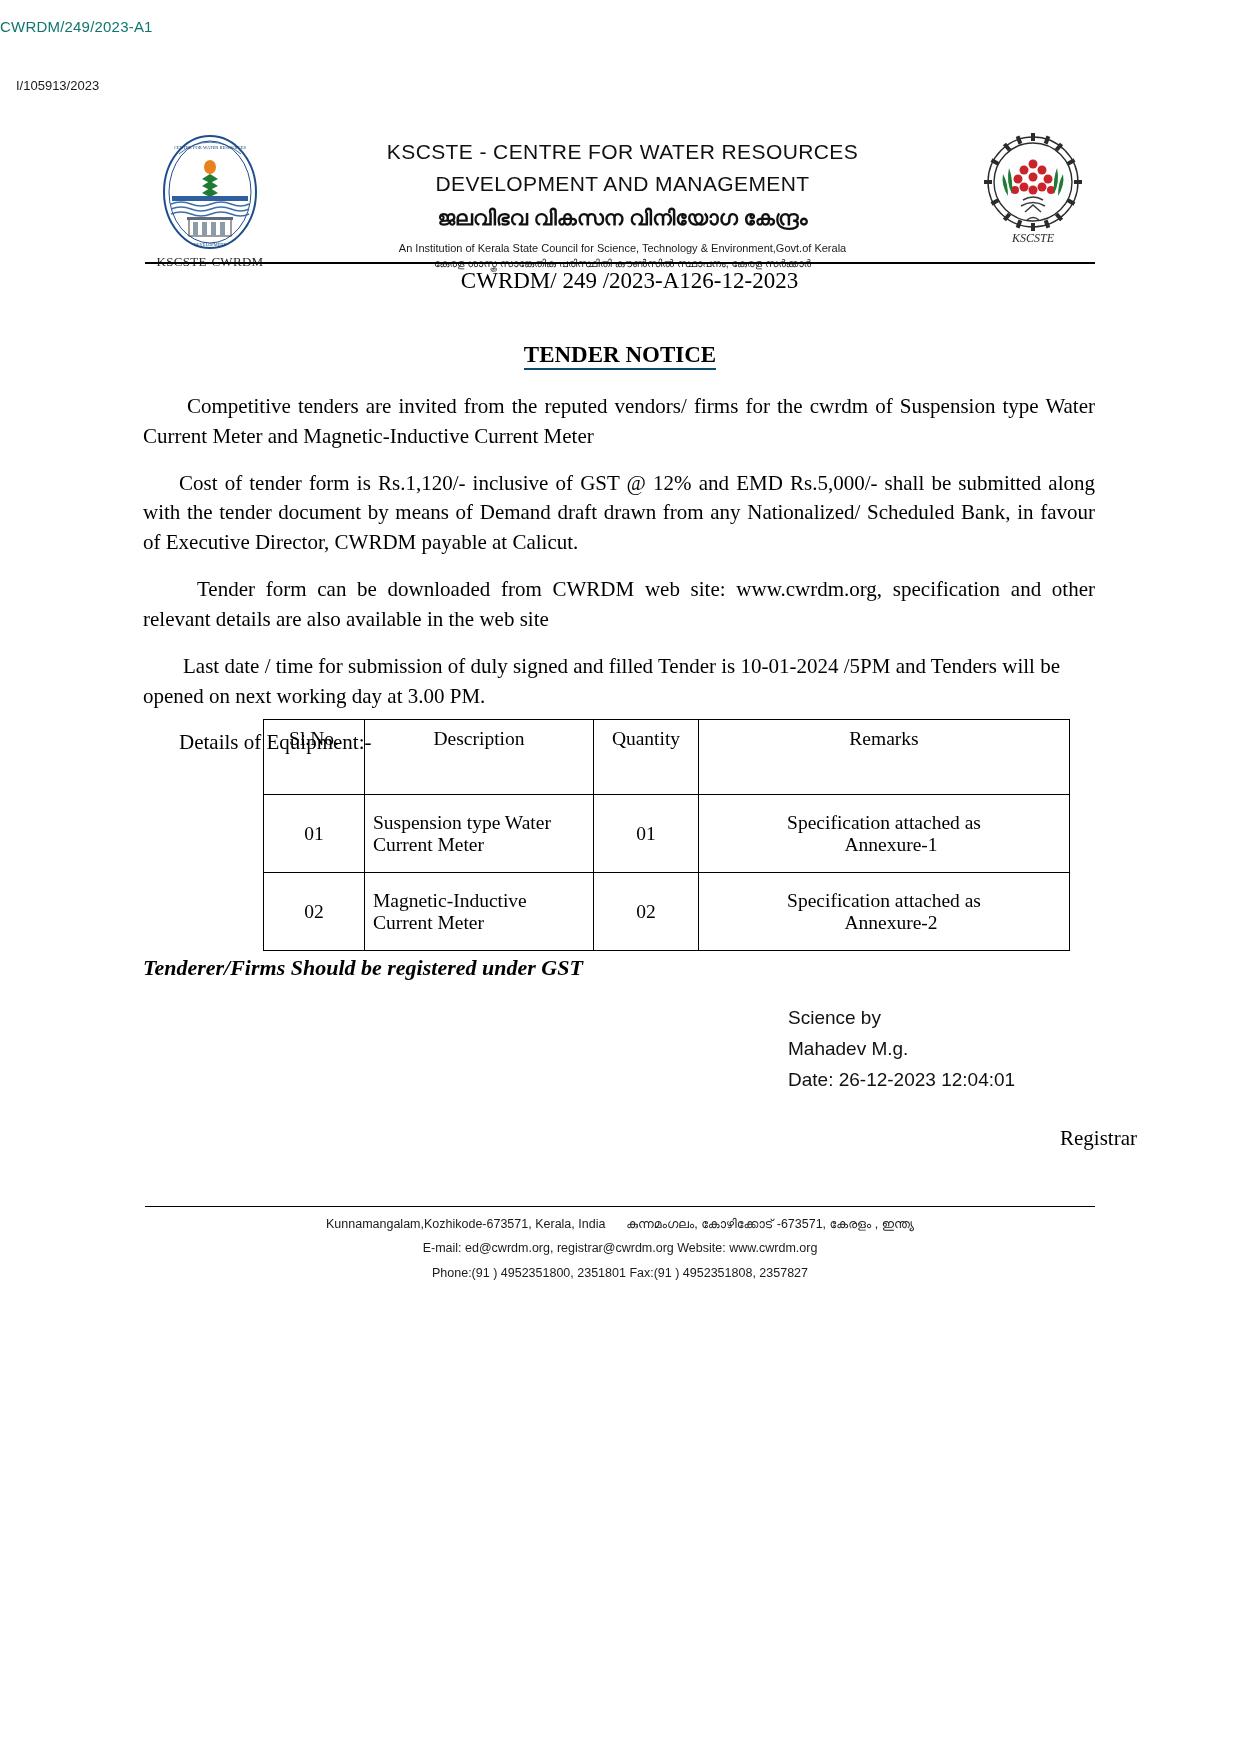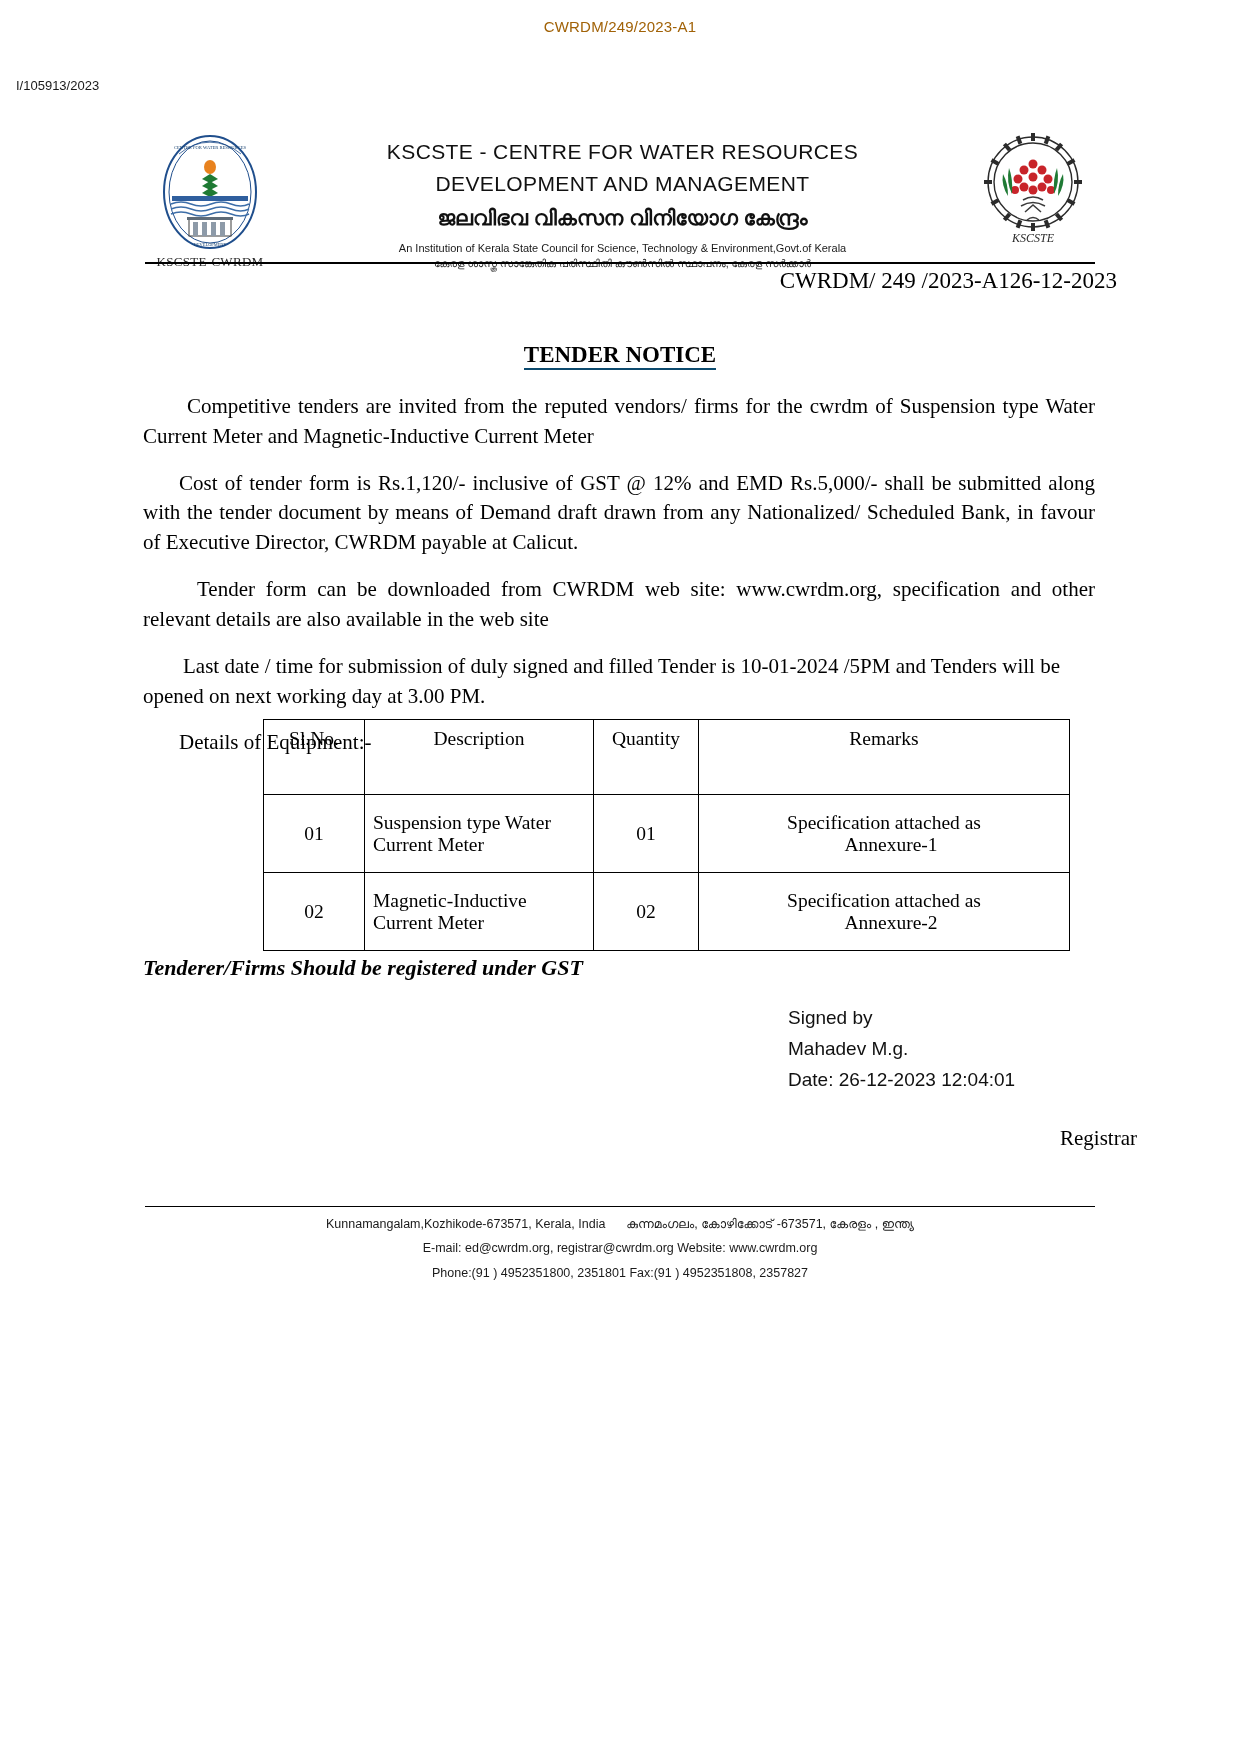--- a/index.html
+++ b/index.html
@@ -17,25 +17,25 @@
     overflow: hidden;
     box-sizing: border-box;
   }
 
   
   .doc-stamp-center {
     position: absolute;
     top: 18px;
     left: 0;
     width: 100%;
-    text-align: center;
+    text-align: left;
     font-family: "Liberation Sans", sans-serif;
     font-size: 15px;
     letter-spacing: 0.2px;
-    color: #a16207;
+    color: #0f766e;
   }
   .doc-stamp-left {
     position: absolute;
     top: 78px;
     left: 16px;
     font-family: "Liberation Sans", sans-serif;
     font-size: 13px;
     color: #1a1a1a;
   }
 
@@ -107,24 +107,24 @@
     top: 262px;
     left: 145px;
     width: 950px;
     border-top: 2.5px solid #000;
   }
 
   
   .ref-row {
     position: absolute;
     top: 268px;
-    left: 162px;
+    left: 152px;
     width: 955px;
     display: flex;
-    justify-content: flex-end;
+    justify-content: center;
     align-items: baseline;
     font-size: 23px;
   }
 
   
   .title {
     position: absolute;
     top: 342px;
     left: 0;
     width: 100%;
@@ -391,21 +391,21 @@
             <span class="rem-l2">Annexure-2</span>
           </td>
         </tr>
       </tbody>
     </table>
   </div>
 
   <div class="gst-note">Tenderer/Firms Should be registered under GST</div>
 
   <div class="sig-block">
-    <div>Signed by</div>
+    <div>Science by</div>
     <div>Mahadev M.g.</div>
     <div>Date: 26-12-2023 12:04:01</div>
   </div>
   <div class="registrar">Registrar</div>
 
   <div class="foot-rule"></div>
   <div class="footer">
     <span class="fl">
       <span>Kunnamangalam,Kozhikode-673571, Kerala, India</span>
       <span class="gap"></span>

